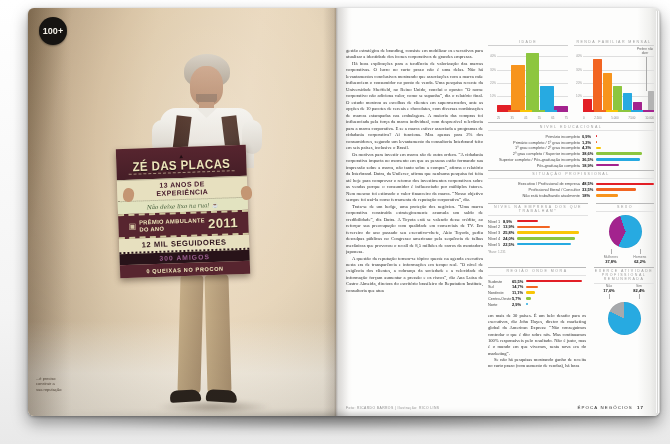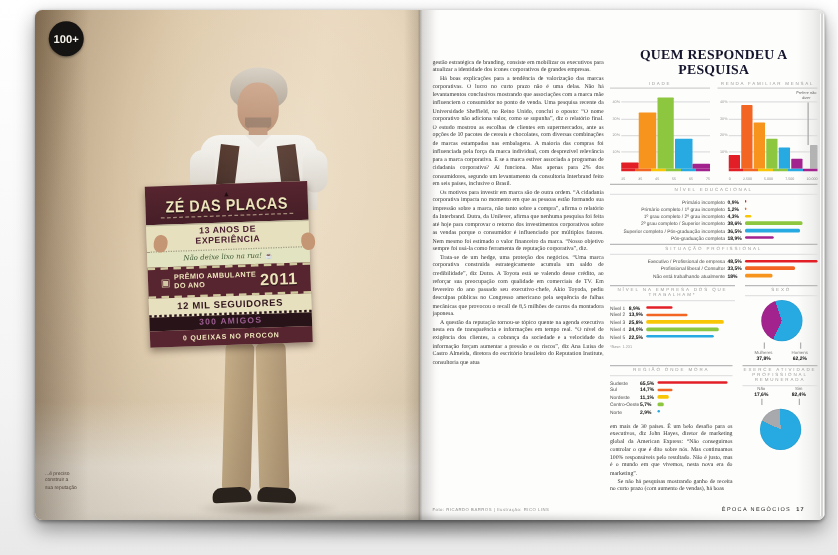--- a/index.html
+++ b/index.html
@@ -188,21 +188,20 @@
     <div class="page-right">
       <div id="article-col" class="text-col">
           <p>gestão estratégica de branding, consiste em mobilizar os executivos para atualizar a identidade dos ícones corporativos de grandes empresas.</p>
           <p class="ind">Há boas explicações para a tendência de valorização das marcas corporativas. O lucro no curto prazo não é uma delas. Não há levantamentos conclusivos mostrando que associações com a marca mãe influenciem o consumidor no ponto de venda. Uma pesquisa recente da Universidade Sheffield, no Reino Unido, conclui o oposto: “O nome corporativo não adiciona valor, como se supunha”, diz o relatório final. O estudo mostrou as escolhas de clientes em supermercados, ante as opções de 10 pacotes de cereais e chocolates, com diversas combinações de marcas estampadas nas embalagens. A maioria das compras foi influenciada pela força da marca individual, com desprezível relevância para a marca corporativa. E se a marca estiver associada a programas de cidadania corporativa? Aí funciona. Mas apenas para 2% dos consumidores, segundo um levantamento da consultoria Interbrand feito em seis países, inclusive o Brasil.</p>
           <p class="ind">Os motivos para investir em marca são de outra ordem. “A cidadania corporativa impacta no momento em que as pessoas estão formando sua impressão sobre a marca, não tanto sobre a compra”, afirma o relatório da Interbrand. Dutra, da Unilever, afirma que nenhuma pesquisa foi feita até hoje para comprovar o retorno dos investimentos corporativos sobre as vendas porque o consumidor é influenciado por múltiplos fatores. Nem mesmo foi estimado o valor financeiro da marca. “Nosso objetivo sempre foi usá-la como ferramenta de reputação corporativa”, diz.</p>
           <p class="ind">Trata-se de um hedge, uma proteção dos negócios. “Uma marca corporativa construída estrategicamente acumula um saldo de credibilidade”, diz Dutra. A Toyota está se valendo desse crédito, ao reforçar sua preocupação com qualidade em comerciais de TV. Em fevereiro do ano passado seu executivo-chefe, Akio Toyoda, pediu desculpas públicas no Congresso americano pela sequência de falhas mecânicas que provocou o recall de 8,5 milhões de carros da montadora japonesa.</p>
           <p class="ind">A questão da reputação tornou-se tópico quente na agenda executiva nesta era de transparência e informações em tempo real. “O nível de exigência dos clientes, a cobrança da sociedade e a velocidade da informação forçam aumentar a pressão e os riscos”, diz Ana Luisa de Castro Almeida, diretora do escritório brasileiro do Reputation Institute, consultoria que atua</p>
         </div>
 
       <div class="info">
-        <div class="info-title">QUEM RESPONDEU A PESQUISA</div>
 
         <div class="charts">
           <div class="chartbox">
             <div class="chart-head">IDADE</div>
             <div id="chart-idade">
                 <div class="plot">
                   <div class="grid" style="bottom: 65.3333px;"></div>
                   <div class="ylab" style="bottom: 63.8333px;">40%</div>
                   <div class="grid" style="bottom: 52px;"></div>
                   <div class="ylab" style="bottom: 50.5px;">30%</div>

